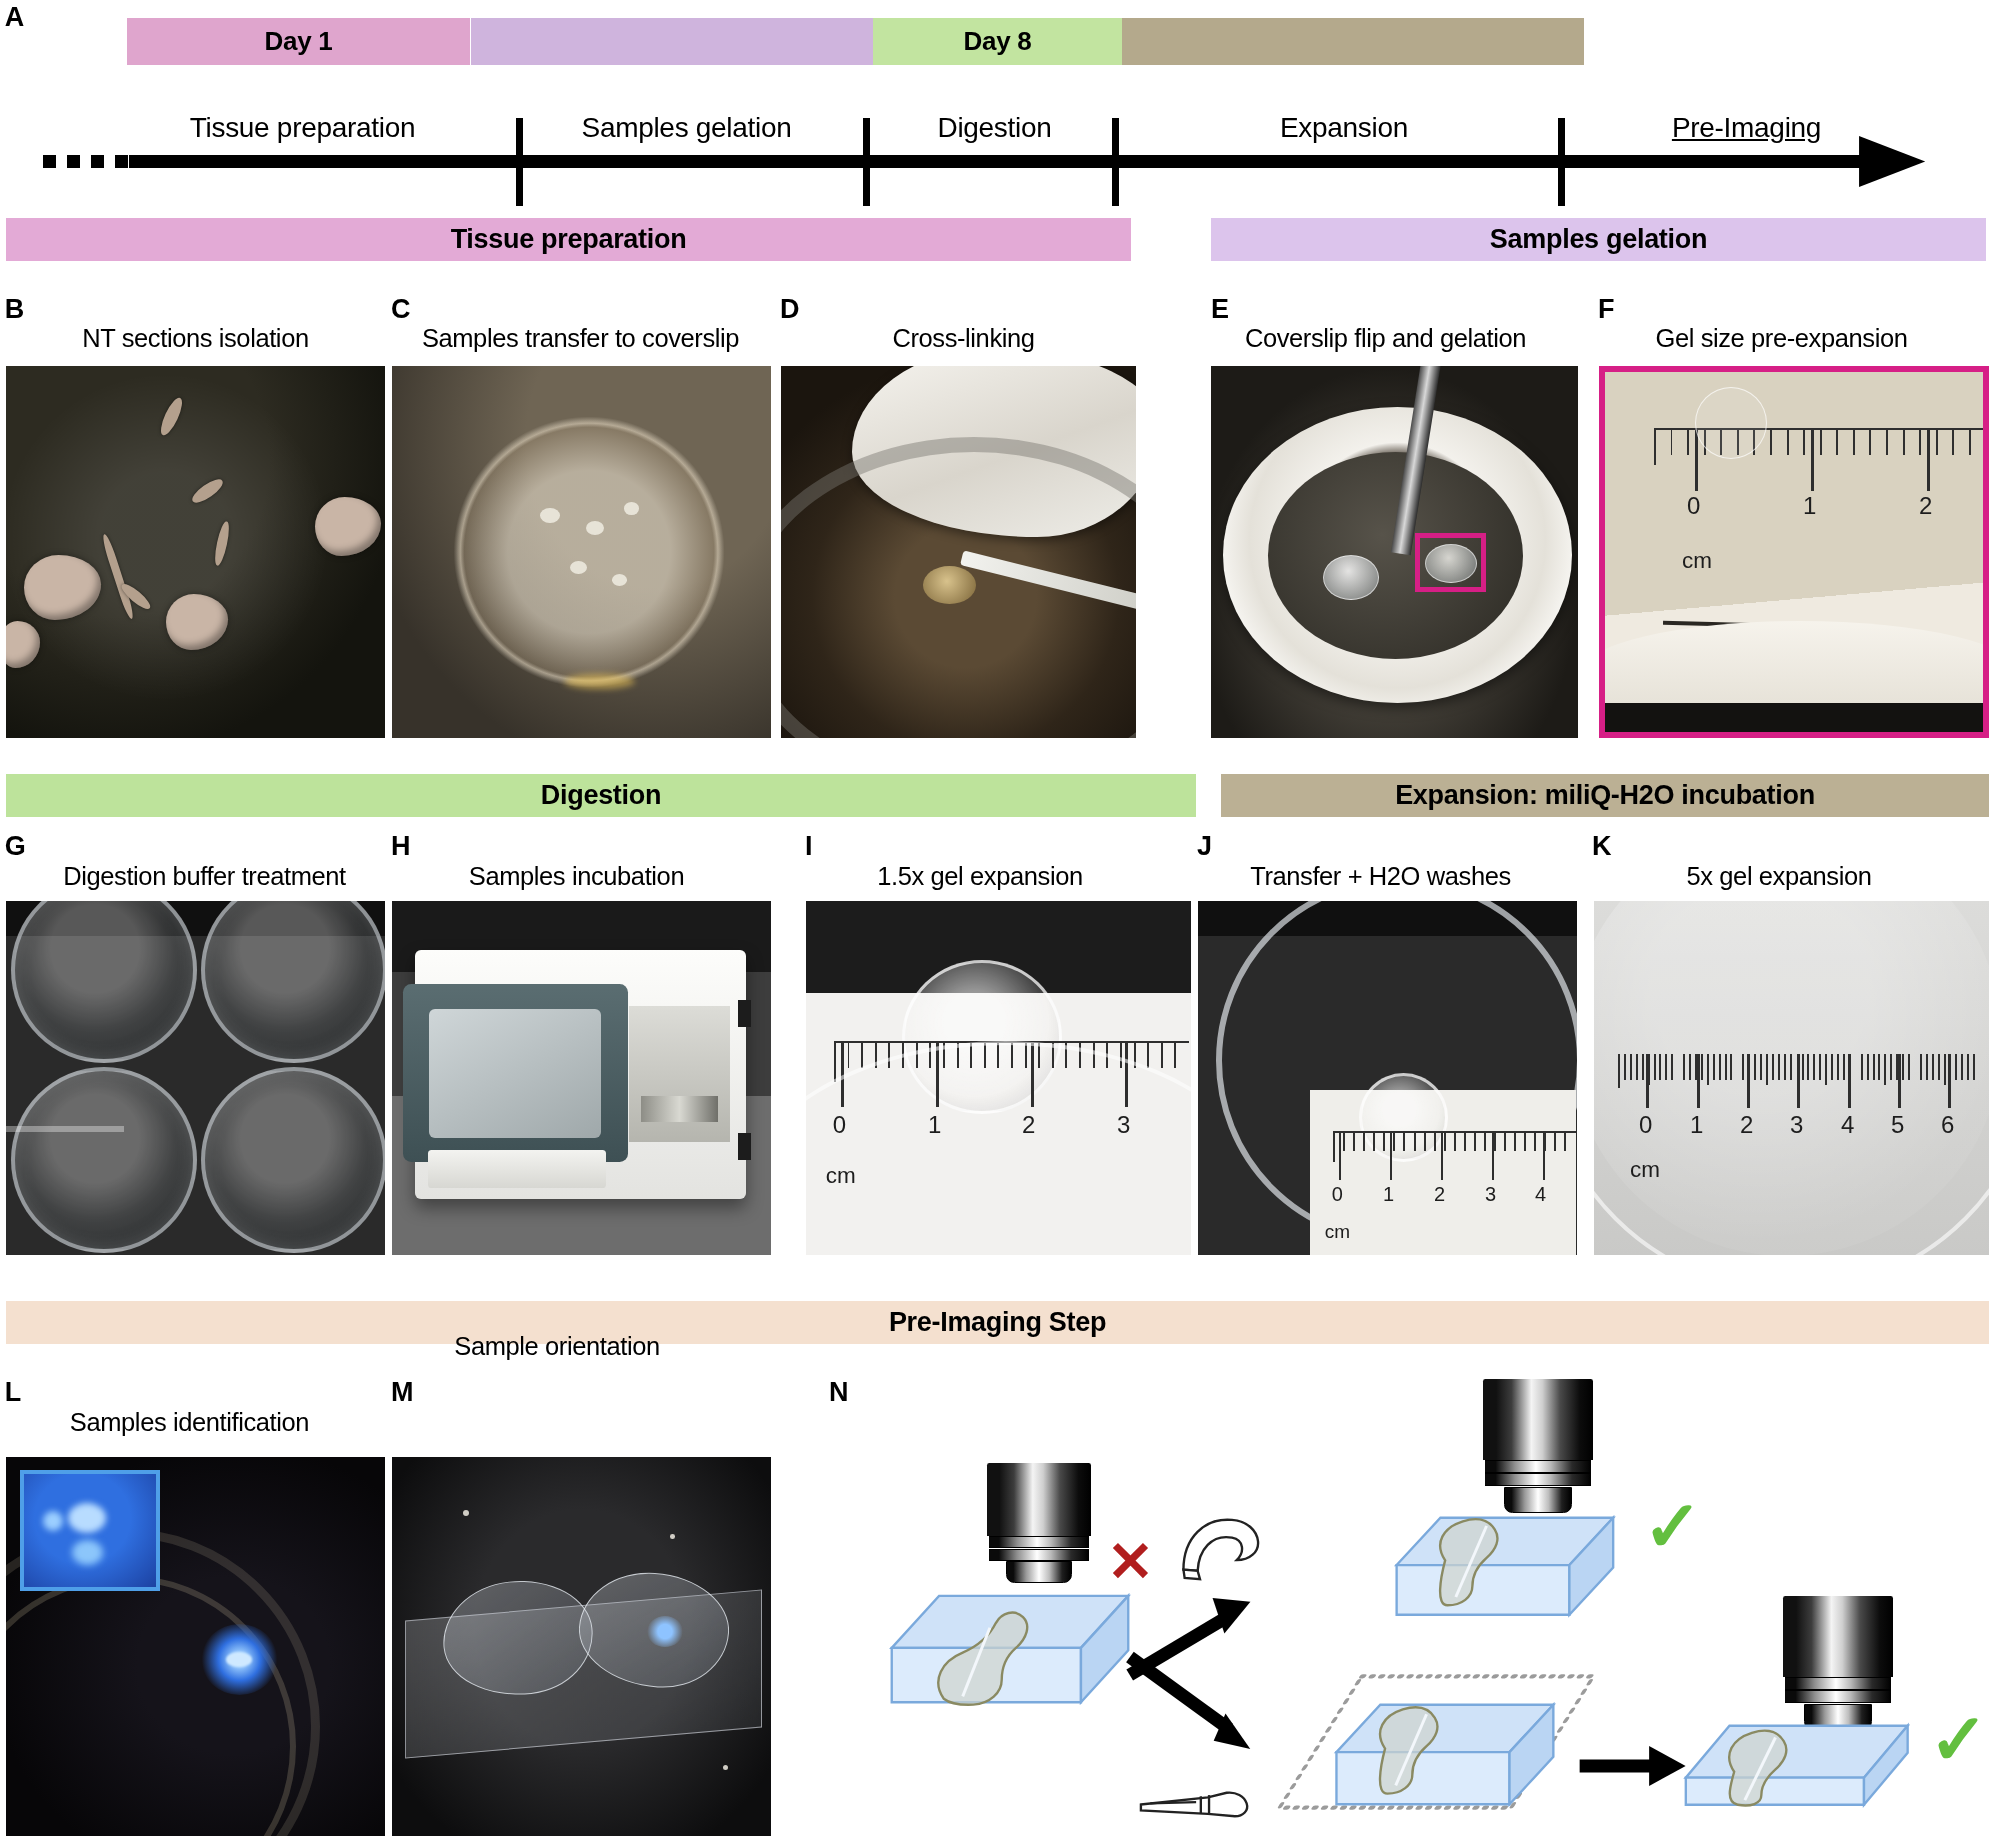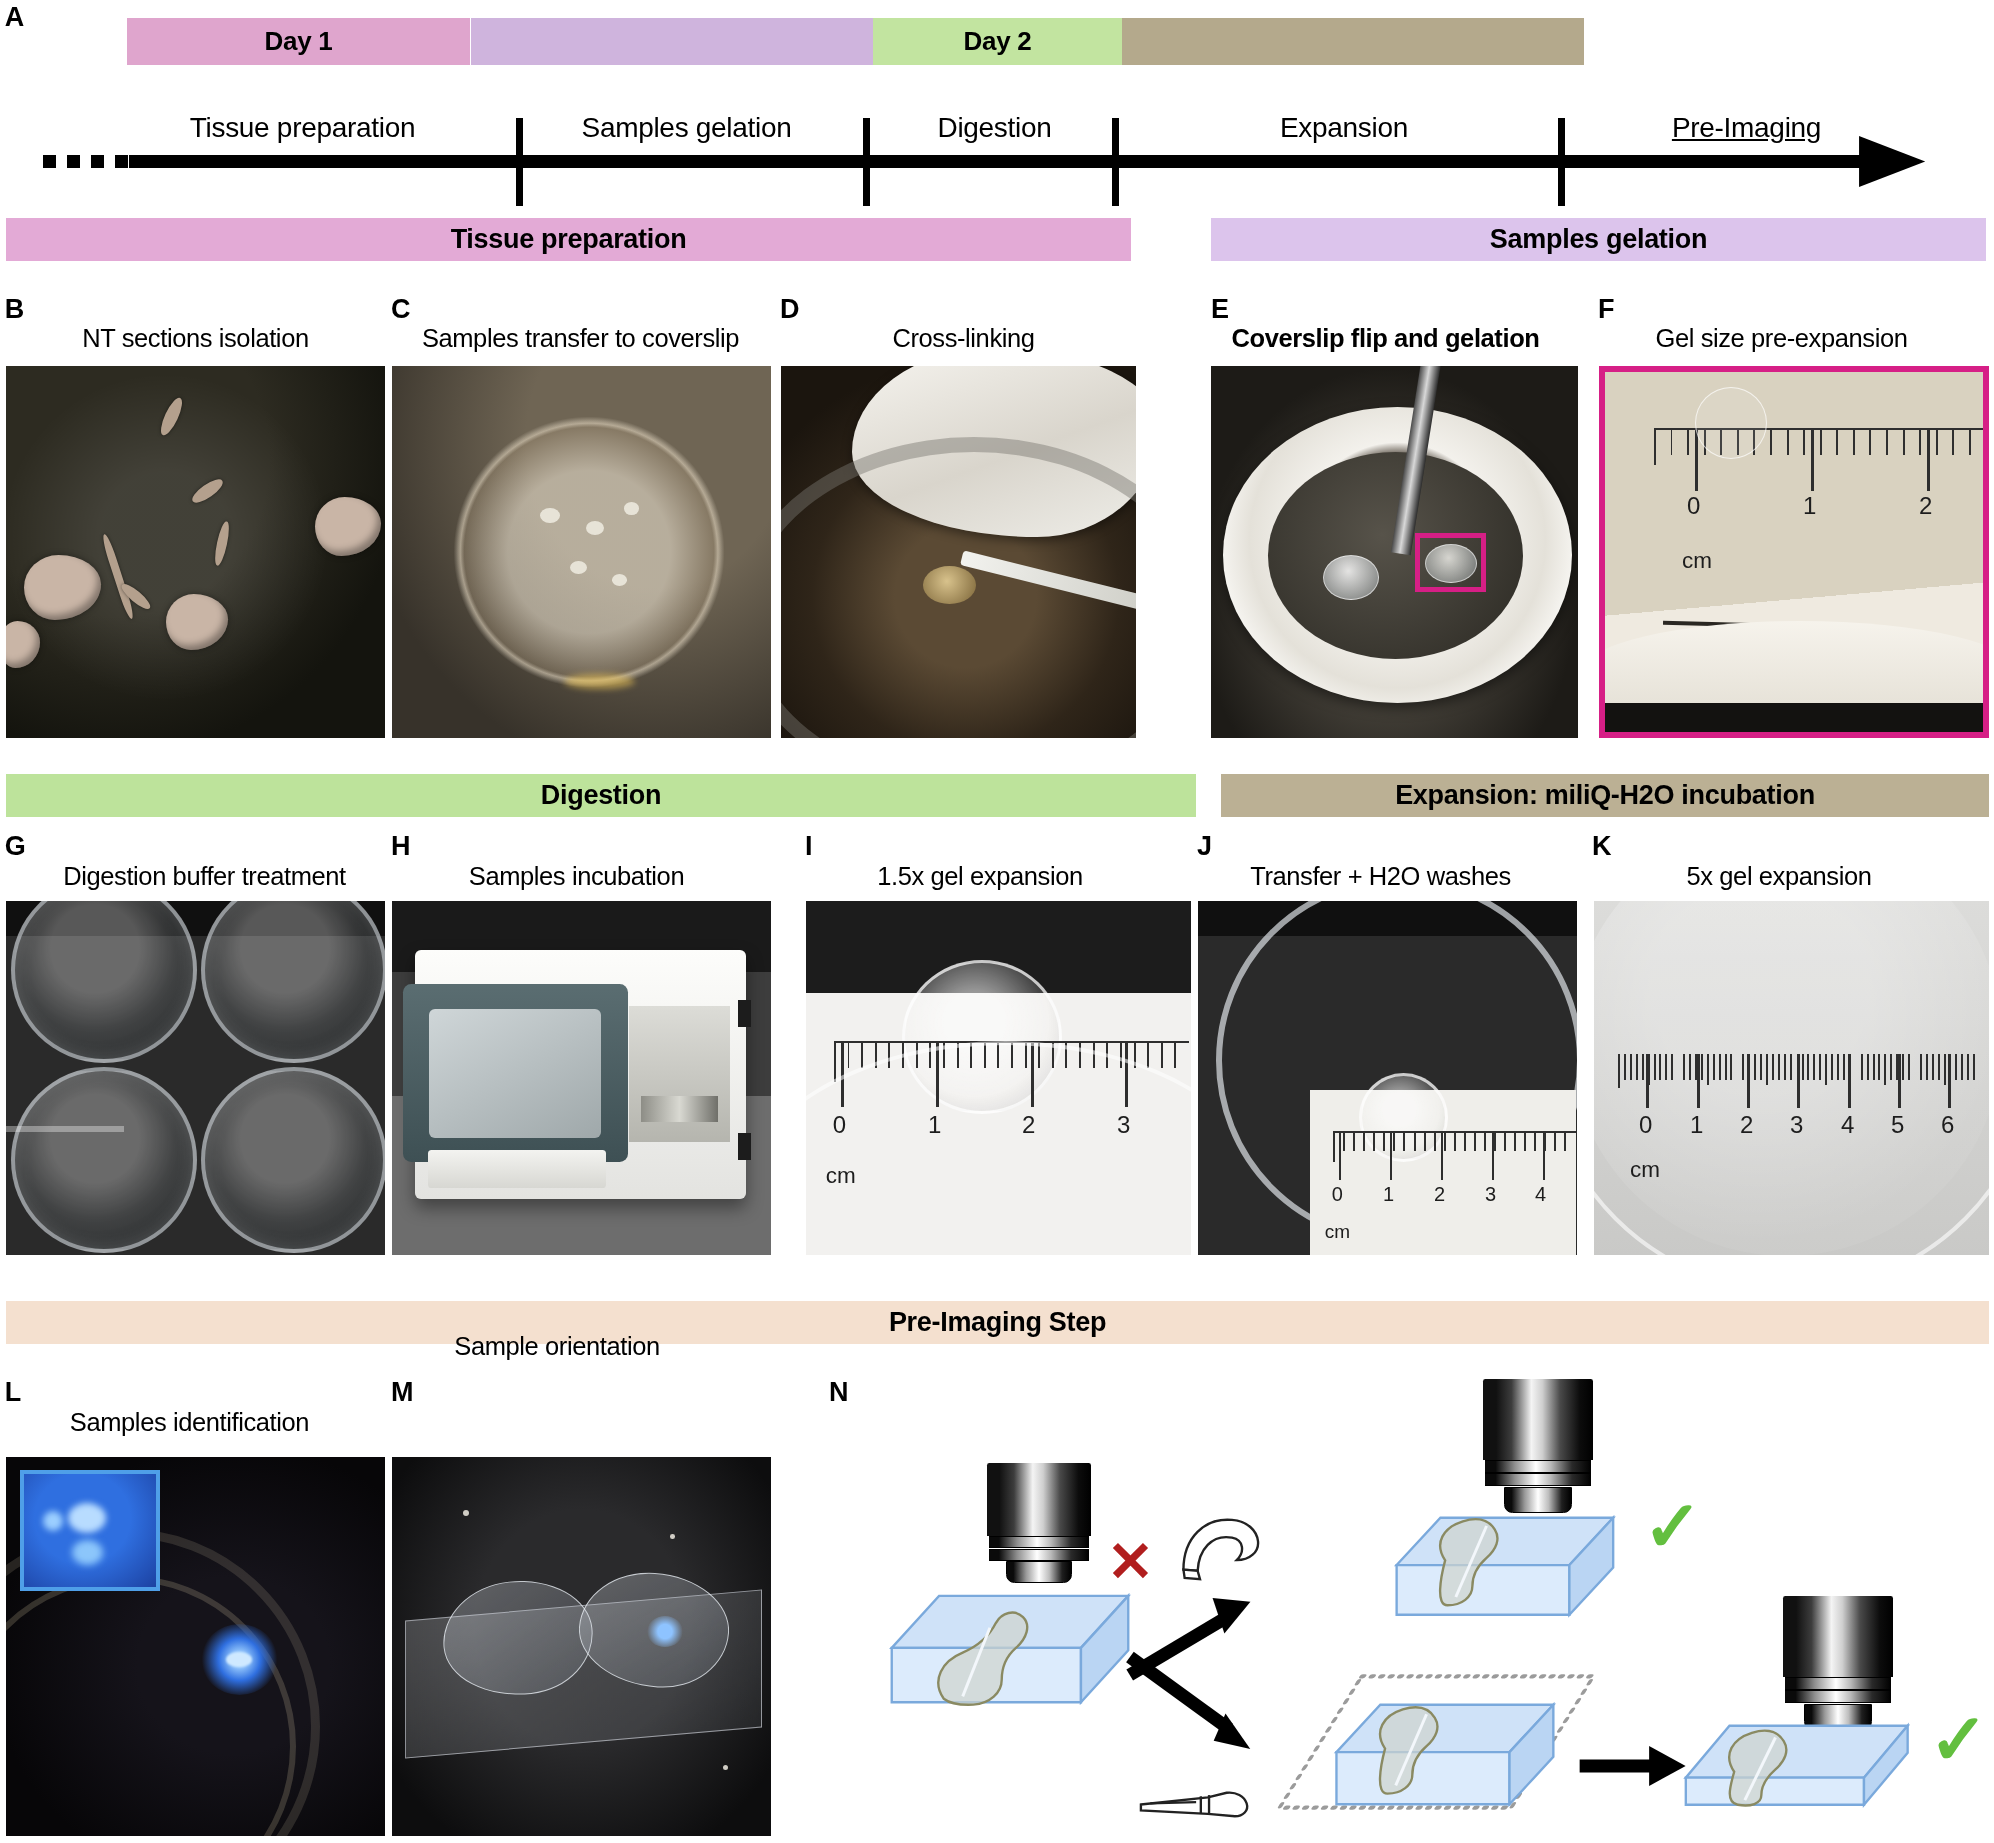--- a/index.html
+++ b/index.html
@@ -107,21 +107,21 @@
 <div class="abs plet" style="left:4.7px;top:3.6px;">A</div>
 
 <div class="abs" style="left:0;top:18px;width:1995px;height:47px;">
   <div class="tl-seg" style="left:127px;width:343px;background:#dfa5cd;">
     <span>Day 1</span>
   </div>
   <div class="tl-seg" style="left:471px;width:403px;background:#cfb4dd;">
     <span></span>
   </div>
   <div class="tl-seg" style="left:873px;width:249px;background:#c2e4a0;">
-    <span>Day 2</span>
+    <span>Day 8</span>
   </div>
   <div class="tl-seg" style="left:1122px;width:462px;background:#b4a98c;">
     <span></span>
   </div>
   <div class="abs" style="left:1462px;top:0;width:237px;height:47px;display:flex;align-items:center;justify-content:center;font-weight:bold;font-size:26px;"></div>
 </div>
 
 <div class="phase-label" style="left:107px;top:112px;width:391px;">Tissue preparation</div>
 <div class="phase-label" style="left:509px;top:112px;width:355px;">Samples gelation</div>
 <div class="phase-label" style="left:882px;top:112px;width:225px;">Digestion</div>
@@ -175,21 +175,21 @@
 <div class="abs plet" style="left:780px;top:296px;">D</div>
 <div class="cap" style="left:780px;top:324px;width:367px;">Cross-linking</div>
 <div class="photo ph-crosslink" style="left:781px;top:366px;width:355px;height:372px;">
   <div class="tissue-wrap" style="left:71px;top:-18px;width:308px;height:189px;"></div>
   <div class="abs" style="left:-47px;top:71px;width:450px;height:331px;border-radius:50%;border:15.4px solid rgba(120,118,110,.45);"></div>
   <div class="abs" style="left:178px;top:207px;width:189px;height:15.4px;background:linear-gradient(90deg,#f2f2ee,#cfcfc8);transform:rotate(14deg);border-radius:3.6px;"></div>
   <div class="abs" style="left:142px;top:200px;width:53px;height:38px;border-radius:50%;background:radial-gradient(circle at 45% 40%,#d8c28c,#7a6336);"></div>
 </div>
 
 <div class="abs plet" style="left:1211px;top:296px;">E</div>
-<div class="cap" style="left:1190px;top:324px;width:391px;font-weight:bold;">Coverslip flip and gelation</div>
+<div class="cap" style="left:1190px;top:324px;width:391px;">Coverslip flip and gelation</div>
 <div class="photo ph-flip" style="left:1211px;top:366px;width:367px;height:372px;">
   <div class="tissue-ring" style="left:12px;top:41px;width:349px;height:296px;"></div>
   <div class="inner-dark" style="left:57px;top:86px;width:255px;height:207px;"></div>
   <div class="abs" style="left:112px;top:189px;width:54px;height:43px;border-radius:50%;background:radial-gradient(circle at 45% 35%,rgba(255,255,255,.85),rgba(160,170,175,.45));border:1.8px solid rgba(255,255,255,.6);"></div>
   <div class="abs" style="left:214px;top:178px;width:50px;height:37px;border-radius:50%;background:radial-gradient(circle at 45% 35%,rgba(250,250,245,.8),rgba(150,160,165,.45));border:1.8px solid rgba(255,255,255,.55);"></div>
   <div class="abs" style="left:195px;top:-6px;width:20px;height:195px;background:linear-gradient(90deg,#4a4a4a,#d8d8d8 45%,#2b2b2b);transform:rotate(9deg);"></div>
   <div class="roi-mag" style="left:204px;top:167px;width:71px;height:59px;"></div>
 </div>
 
 <div class="abs plet" style="left:1598px;top:296px;">F</div>

